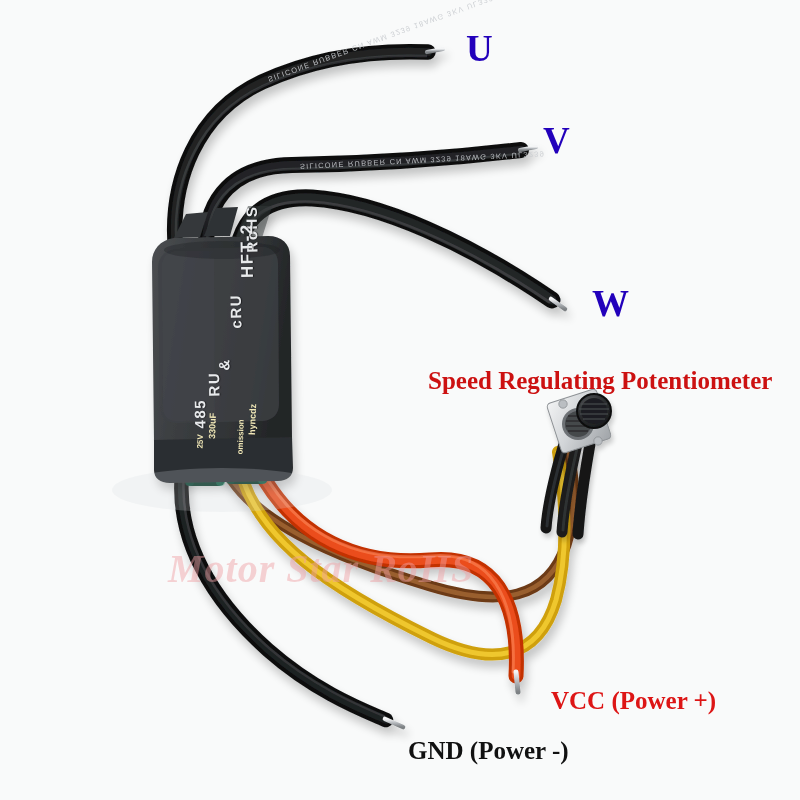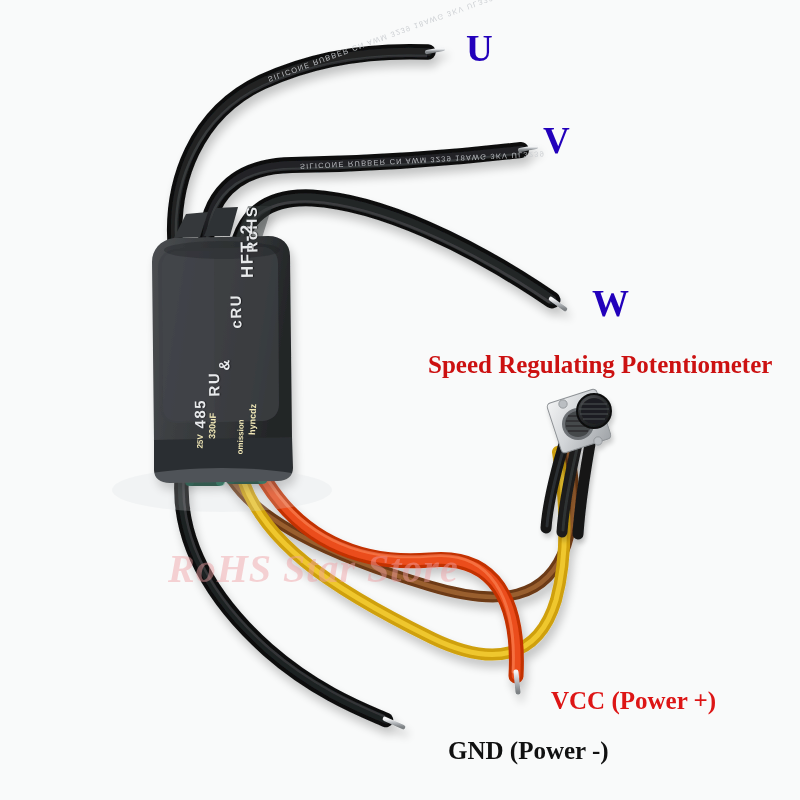--- a/index.html
+++ b/index.html
@@ -299,27 +299,27 @@
   <div class="esc-text" style="left:200px; top:420px; transform: rotate(-91deg); font-size:15px;">485</div>
 
   <div class="cap-text" style="left:212px; top:434px; transform: rotate(-88deg);">330uF</div>
   <div class="cap-text" style="left:200px; top:444px; transform: rotate(-88deg); font-size:8px;">25V</div>
   <div class="cap-text" style="left:252px; top:430px; transform: rotate(-88deg);">hyncdz</div>
   <div class="cap-text" style="left:240px; top:450px; transform: rotate(-88deg); font-size:8px;">omission</div>
 
   <div class="wire-text" style="left:268px; top:75px; transform: rotate(-20deg) scale(1,-1);">SILICONE RUBBER CN AWM 3239 18AWG 3KV UL3239</div>
   <div class="wire-text" style="left:300px; top:162px; transform: rotate(-3deg) scale(1,-1);">SILICONE RUBBER CN AWM 3239 18AWG 3KV UL3239</div>
 
-  <div class="watermark" style="left:168px; top:545px; color:#f0a0a4;">RoHS Star Store</div>
+  <div class="watermark" style="left:168px; top:545px; color:#f0a0a4;">Motor Star RoHS</div>
 
   <div class="label label-u" style="left:466px; top:30px; color:#2200bb;">U</div>
 
   <div class="label label-v" style="left:543px; top:122px; color:#2200bb;">V</div>
 
   <div class="label label-w" style="left:592px; top:285px; color:#2200bb;">W</div>
 
-  <div class="label label-pot" style="left:428px; top:352px; color:#cc1111;">Speed Regulating Potentiometer</div>
+  <div class="label label-pot" style="left:428px; top:368px; color:#cc1111;">Speed Regulating Potentiometer</div>
 
   <div class="label label-vcc" style="left:551px; top:688px; color:#dd1515;">VCC (Power +)</div>
 
-  <div class="label label-gnd" style="left:448px; top:738px; color:#111111;">GND (Power -)</div>
+  <div class="label label-gnd" style="left:408px; top:738px; color:#111111;">GND (Power -)</div>
 
 </div>
 
 </body></html>

